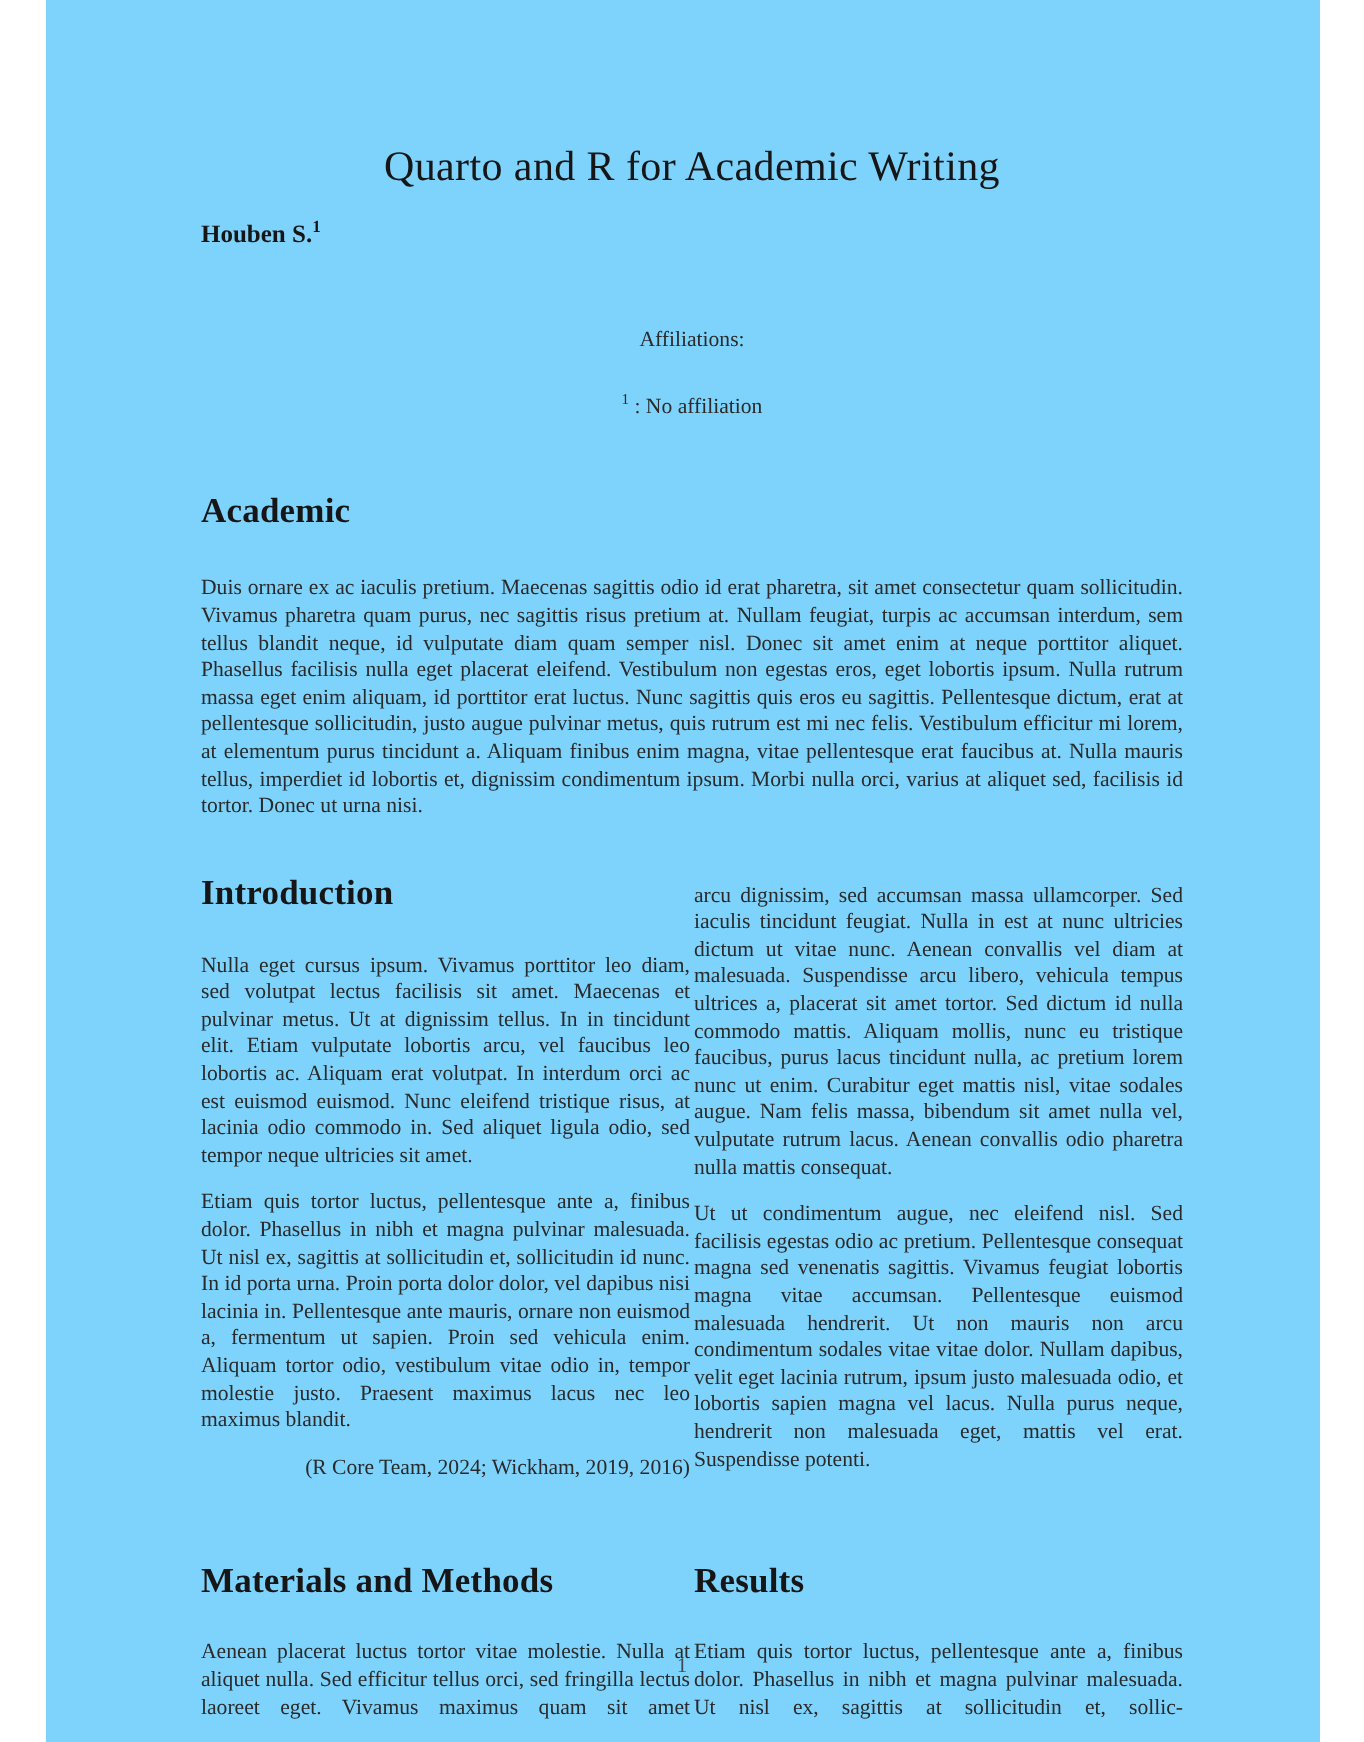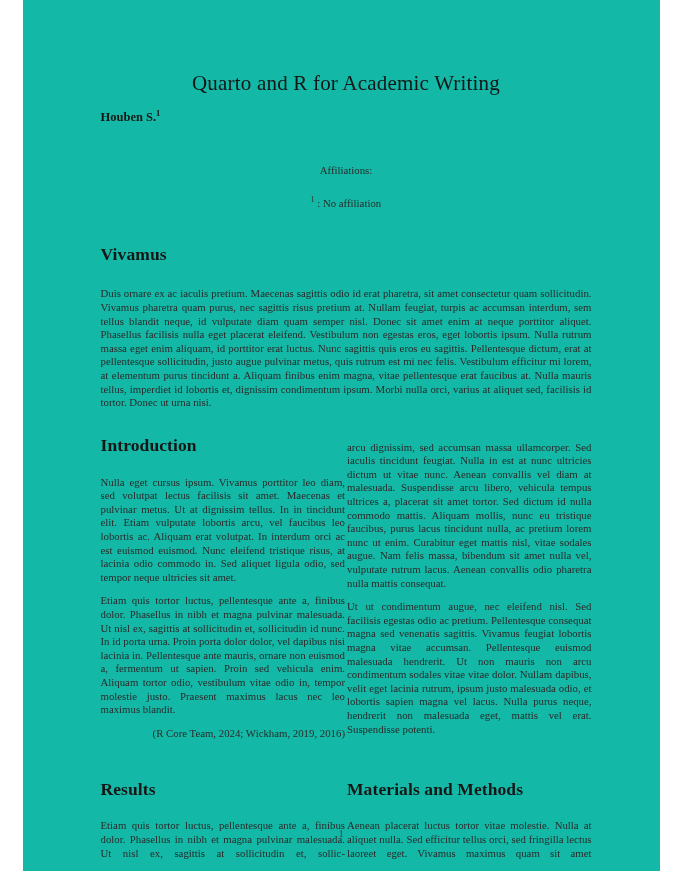--- a/index.html
+++ b/index.html
@@ -1,21 +1,21 @@
 <!DOCTYPE html>
 <html lang="en"><head>
 <meta charset="utf-8">
 <style>
   html, body { margin: 0; padding: 0; background: #ffffff; }
   .page {
     position: relative;
     width: 637px;
     height: 871px;
     margin: 0 auto;
-    background: #14b8a6;
+    background: #7dd3fc;
     color: #2a2a2a;
     font-family: "Liberation Serif", "DejaVu Serif", serif;
     overflow: hidden;
     box-sizing: border-box;
   }
   .content {
     padding: 72px 68px 0 78px;
     box-sizing: border-box;
   }
   .doc-title {
@@ -91,43 +91,43 @@
 
     <div class="doc-title">Quarto and R for Academic Writing</div>
 
     <div class="doc-author"><span>Houben S.</span><sup>1</sup></div>
 
     <div class="affiliations">
       <div>Affiliations:</div>
       <div class="affiliation-line"><sup>1</sup> <span>: No affiliation</span></div>
     </div>
 
-    <div class="section-heading abstract-heading">Vivamus</div>
+    <div class="section-heading abstract-heading">Academic</div>
     <div class="body-text abstract-body">Duis ornare ex ac iaculis pretium. Maecenas sagittis odio id erat pharetra, sit amet consectetur quam sollicitudin. Vivamus pharetra quam purus, nec sagittis risus pretium at. Nullam feugiat, turpis ac accumsan interdum, sem tellus blandit neque, id vulputate diam quam semper nisl. Donec sit amet enim at neque porttitor aliquet. Phasellus facilisis nulla eget placerat eleifend. Vestibulum non egestas eros, eget lobortis ipsum. Nulla rutrum massa eget enim aliquam, id porttitor erat luctus. Nunc sagittis quis eros eu sagittis. Pellentesque dictum, erat at pellentesque sollicitudin, justo augue pulvinar metus, quis rutrum est mi nec felis. Vestibulum efficitur mi lorem, at elementum purus tincidunt a. Aliquam finibus enim magna, vitae pellentesque erat faucibus at. Nulla mauris tellus, imperdiet id lobortis et, dignissim condimentum ipsum. Morbi nulla orci, varius at aliquet sed, facilisis id tortor. Donec ut urna nisi.</div>
 
     <div class="two-col intro-row">
       <div class="col">
         <div class="section-heading intro-heading">Introduction</div>
         <p class="body-text">Nulla eget cursus ipsum. Vivamus porttitor leo diam, sed volutpat lectus facilisis sit amet. Maecenas et pulvinar metus. Ut at dignissim tellus. In in tincidunt elit. Etiam vulputate lobortis arcu, vel faucibus leo lobortis ac. Aliquam erat volutpat. In interdum orci ac est euismod euismod. Nunc eleifend tristique risus, at lacinia odio commodo in. Sed aliquet ligula odio, sed tempor neque ultricies sit amet.</p>
         <p class="body-text">Etiam quis tortor luctus, pellentesque ante a, finibus dolor. Phasellus in nibh et magna pulvinar malesuada. Ut nisl ex, sagittis at sollicitudin et, sollicitudin id nunc. In id porta urna. Proin porta dolor dolor, vel dapibus nisi lacinia in. Pellentesque ante mauris, ornare non euismod a, fermentum ut sapien. Proin sed vehicula enim. Aliquam tortor odio, vestibulum vitae odio in, tempor molestie justo. Praesent maximus lacus nec leo maximus blandit.</p>
         <p class="body-text citation-line">(R Core Team, 2024; Wickham, 2019, 2016)</p>
       </div>
       <div class="col col-right-intro">
         <p class="body-text">arcu dignissim, sed accumsan massa ullamcorper. Sed iaculis tincidunt feugiat. Nulla in est at nunc ultricies dictum ut vitae nunc. Aenean convallis vel diam at malesuada. Suspendisse arcu libero, vehicula tempus ultrices a, placerat sit amet tortor. Sed dictum id nulla commodo mattis. Aliquam mollis, nunc eu tristique faucibus, purus lacus tincidunt nulla, ac pretium lorem nunc ut enim. Curabitur eget mattis nisl, vitae sodales augue. Nam felis massa, bibendum sit amet nulla vel, vulputate rutrum lacus. Aenean convallis odio pharetra nulla mattis consequat.</p>
         <p class="body-text">Ut ut condimentum augue, nec eleifend nisl. Sed facilisis egestas odio ac pretium. Pellentesque consequat magna sed venenatis sagittis. Vivamus feugiat lobortis magna vitae accumsan. Pellentesque euismod malesuada hendrerit. Ut non mauris non arcu condimentum sodales vitae vitae dolor. Nullam dapibus, velit eget lacinia rutrum, ipsum justo malesuada odio, et lobortis sapien magna vel lacus. Nulla purus neque, hendrerit non malesuada eget, mattis vel erat. Suspendisse potenti.</p>
       </div>
     </div>
 
     <div class="two-col row2">
       <div class="col">
+        <div class="section-heading">Materials and Methods</div>
+        <p class="body-text cutoff">Aenean placerat luctus tortor vitae molestie. Nulla at aliquet nulla. Sed efficitur tellus orci, sed fringilla lectus laoreet eget. Vivamus maximus quam sit amet</p>
+      </div>
+      <div class="col">
         <div class="section-heading">Results</div>
         <p class="body-text cutoff">Etiam quis tortor luctus, pellentesque ante a, finibus dolor. Phasellus in nibh et magna pulvinar malesuada. Ut nisl ex, sagittis at sollicitudin et, sollic-</p>
-      </div>
-      <div class="col">
-        <div class="section-heading">Materials and Methods</div>
-        <p class="body-text cutoff">Aenean placerat luctus tortor vitae molestie. Nulla at aliquet nulla. Sed efficitur tellus orci, sed fringilla lectus laoreet eget. Vivamus maximus quam sit amet</p>
       </div>
     </div>
 
   </div>
 
   <div class="page-number">1</div>
 </div>
 
 </body></html>

